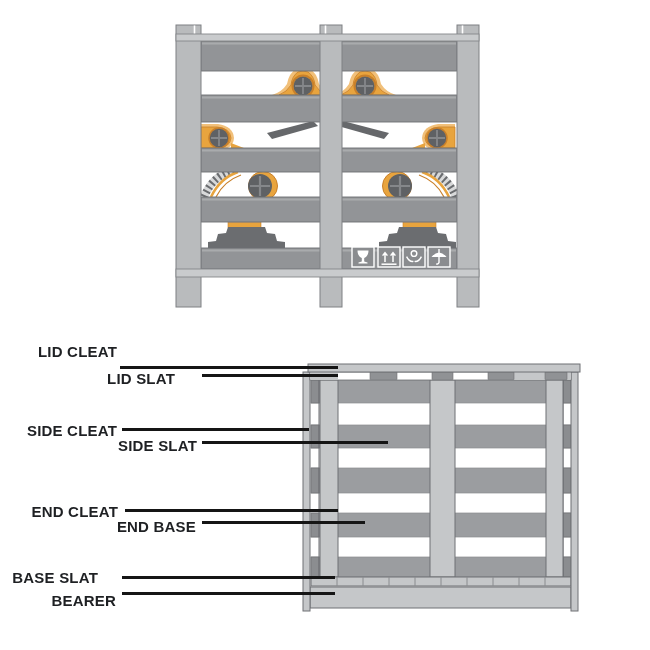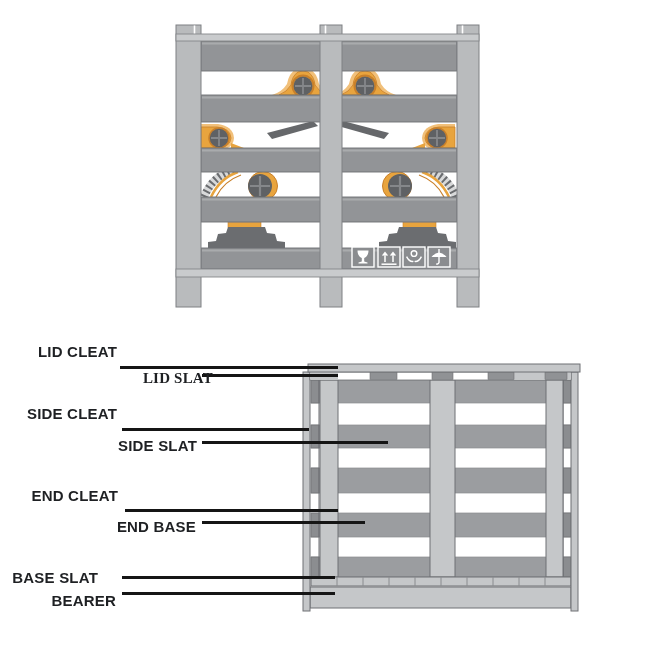--- a/index.html
+++ b/index.html
@@ -192,21 +192,21 @@
   <div class="leader" style="left:120px;top:366px;width:218px;"></div>
   <div class="leader" style="left:202px;top:374px;width:136px;"></div>
   <div class="leader" style="left:122px;top:428px;width:187px;"></div>
   <div class="leader" style="left:202px;top:441px;width:186px;"></div>
   <div class="leader" style="left:125px;top:509px;width:213px;"></div>
   <div class="leader" style="left:202px;top:521px;width:163px;"></div>
   <div class="leader" style="left:122px;top:576px;width:213px;"></div>
   <div class="leader" style="left:122px;top:592px;width:213px;"></div>
 
   <div class="label" style="right:533px;top:344px;">LID CLEAT</div>
-  <div class="label" style="right:437px;top:371px;font-family:Liberation Serif, serif;">LID SLAT</div>
-  <div class="label" style="right:533px;top:406px;">SIDE CLEAT</div>
+  <div class="label" style="right:475px;top:371px;">LID SLAT</div>
+  <div class="label" style="right:533px;top:423px;">SIDE CLEAT</div>
   <div class="label" style="right:453px;top:438px;margin-left:19px;">SIDE SLAT</div>
-  <div class="label" style="right:532px;top:488px;margin-left:6px;">END CLEAT</div>
+  <div class="label" style="right:532px;top:504px;margin-left:6px;">END CLEAT</div>
   <div class="label" style="right:454px;top:519px;">END BASE</div>
   <div class="label" style="right:552px;top:570px;">BASE SLAT</div>
   <div class="label" style="right:534px;top:586px;margin-top:7px;">BEARER</div>
 
 </div>
 
 </body></html>

